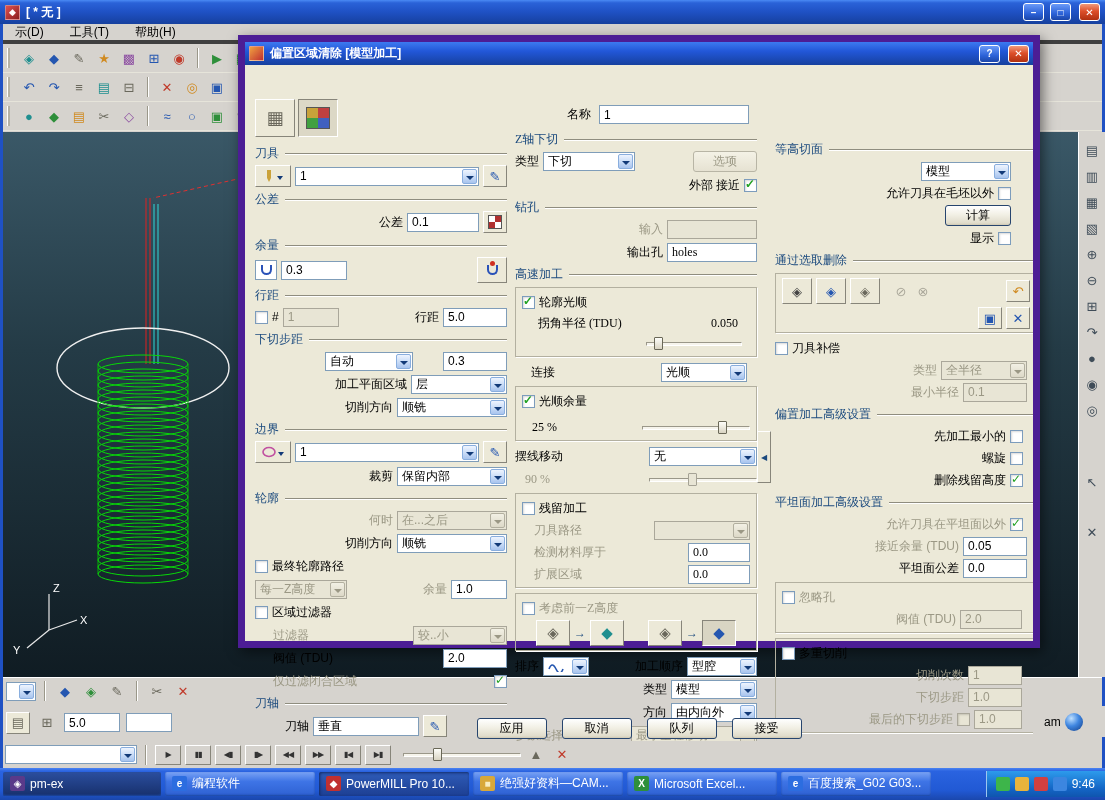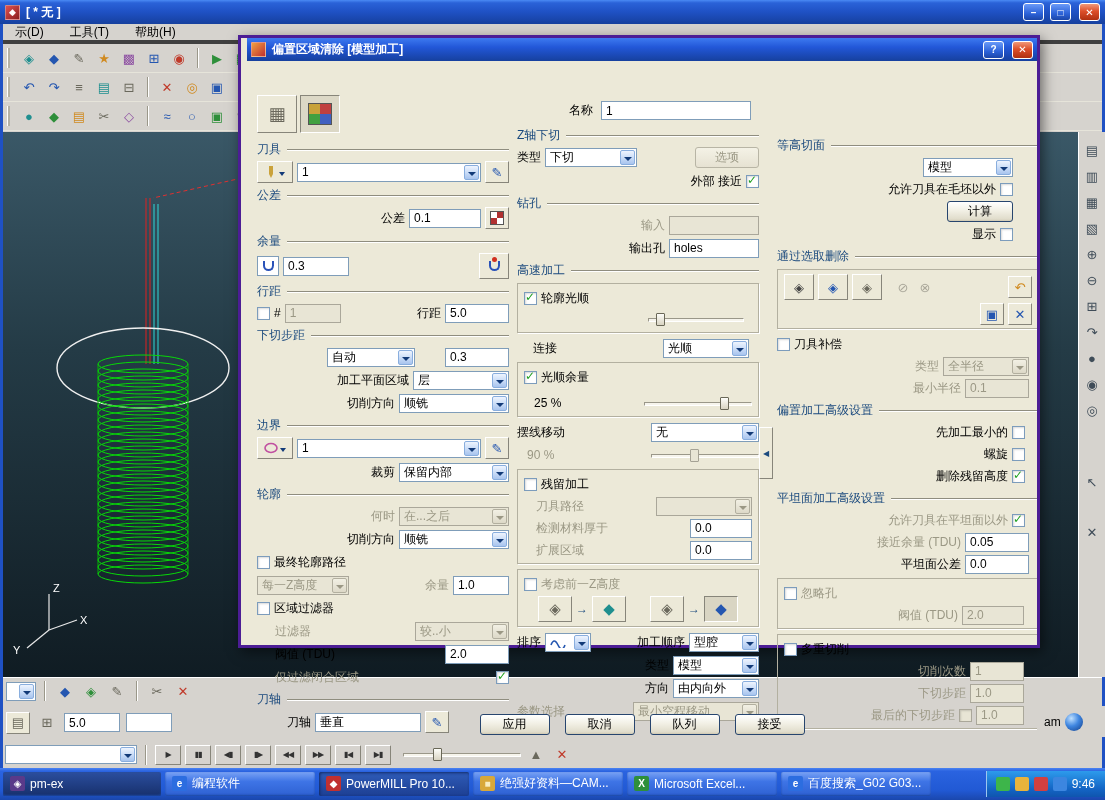--- a/index.html
+++ b/index.html
@@ -64,21 +64,21 @@
   .task.active { background:linear-gradient(180deg,#2f5cb8,#1d3f93); box-shadow:inset 1px 1px 3px #122a66; }
   .ticon16 { width:15px; height:15px; flex:none; border-radius:2px; display:flex; align-items:center;
     justify-content:center; font-size:10px; font-weight:bold; color:#fff; }
   .tray { margin-left:auto; height:26px; border-left:1px solid #9cc6f0; color:#fff;
     background:linear-gradient(180deg,#2d9bec,#1364c4 70%,#0f55ae);
     display:flex; align-items:center; gap:5px; padding:0 10px 0 9px; }
   .trayicon { width:14px; height:14px; border-radius:2px; flex:none; }
 
   
   .dialog { position:absolute; left:238px; top:35px; width:802px; height:613px; background:#ece9d8;
-    border:3px solid #4c1d95; box-shadow:3px 4px 12px rgba(0,0,0,.5); z-index:5;padding-left:6px; }
+    border:7px solid #4c1d95; box-shadow:3px 4px 12px rgba(0,0,0,.5); z-index:5; }
   .dtitle { height:23px; background:linear-gradient(180deg,#3d7af0,#2257d8 40%,#16409e);
     display:flex; align-items:center; gap:6px; padding:0 4px; color:#fff; font-weight:bold; }
   .dicon { width:15px; height:15px; background:linear-gradient(135deg,#f0a040,#c03030);
     border:1px solid rgba(255,255,255,.4); flex:none; }
   .dbody { position:relative; height:681px; overflow:hidden; }
 
   .hdr { display:flex; align-items:center; gap:6px; color:#1b4a7e; margin:4px 0 3px; white-space:nowrap; }
   .hline { flex:1; height:2px; border-top:1px solid #8f8d7f; border-bottom:1px solid #fff; }
   .row { display:flex; align-items:center; gap:4px; margin-bottom:3px; min-height:20px; }
   .sp { flex:1 1 auto; }
@@ -111,21 +111,21 @@
     font-size:13px; color:#aaa79a; flex:none; }
   .panel { border:1px solid #b3b0a0; box-shadow:1px 1px 0 #fff; padding:4px 6px 3px; margin:4px 0 5px; }
   .slider { position:relative; height:15px; flex:none; }
   .trk { position:absolute; left:0; right:0; top:6px; height:4px; background:#f6f4ec;
     border:1px solid #9a9789; border-bottom-color:#fff; border-right-color:#fff; }
   .thm { position:absolute; top:1px; width:9px; height:13px;
     background:linear-gradient(180deg,#fdfdf9,#d9d4c2); border:1px solid #6a6858; border-radius:1px; }
   .slider.dim .thm { background:#e8e5d5; border-color:#a5a295; }
   .col { position:absolute; }
   .col-l { left:10px;  top:76px; width:252px; }
-  .col-m { left:270px; top:62px; width:242px; }
+  .col-m { left:270px; top:62px; width:242px;font-family:Liberation Serif, serif; }
   .col-r { left:530px; top:72px; width:262px; }
   .col-r .row { margin-bottom:2px; }
   .namerow { position:absolute; left:322px; top:40px; display:flex; align-items:center; gap:8px; }
   .strat { position:absolute; left:10px; top:34px; display:flex; gap:3px; }
   .sbtn { width:40px; height:38px; display:flex; align-items:center; justify-content:center;
     background:#ece9d8; border:1px solid; border-color:#fff #87857a #87857a #fff; }
   .sbtn.press { border-color:#87857a #fff #fff #87857a; background:#dcd8c6; }
   .sgrid { width:24px; height:22px;
     background:conic-gradient(#c04040 0 25%,#4060c0 0 50%,#40a040 0 75%,#c8a23a 0); border:1px solid #555; }
   .collapse { position:absolute; left:512px; top:366px; width:14px; height:52px; display:flex;
@@ -582,20 +582,27 @@
         <div class="hdr">
             <span>高速加工</span>
             <span class="hline"></span>
           </div>
         <div class="panel">
           <div class="row" style="margin-bottom:1px">
             <span class="chk on"></span>
             <span class="lbl">轮廓光顺</span>
           </div>
           <div class="row" style="margin-bottom:0">
+            <span style="width:12px"></span>
+            <span class="lbl">拐角半径 (TDU)</span>
+            <span class="sp"></span>
+            <span class="lbl">0.050</span>
+            <span style="width:8px"></span>
+          </div>
+          <div class="row" style="margin-bottom:0">
             <span class="sp"></span>
             <div class="slider" style="width:96px">
               <div class="trk"></div>
               <div class="thm" style="left:8%"></div>
             </div>
             <span style="width:4px"></span>
           </div>
         </div>
         <div class="row">
           <span style="width:12px"></span>

